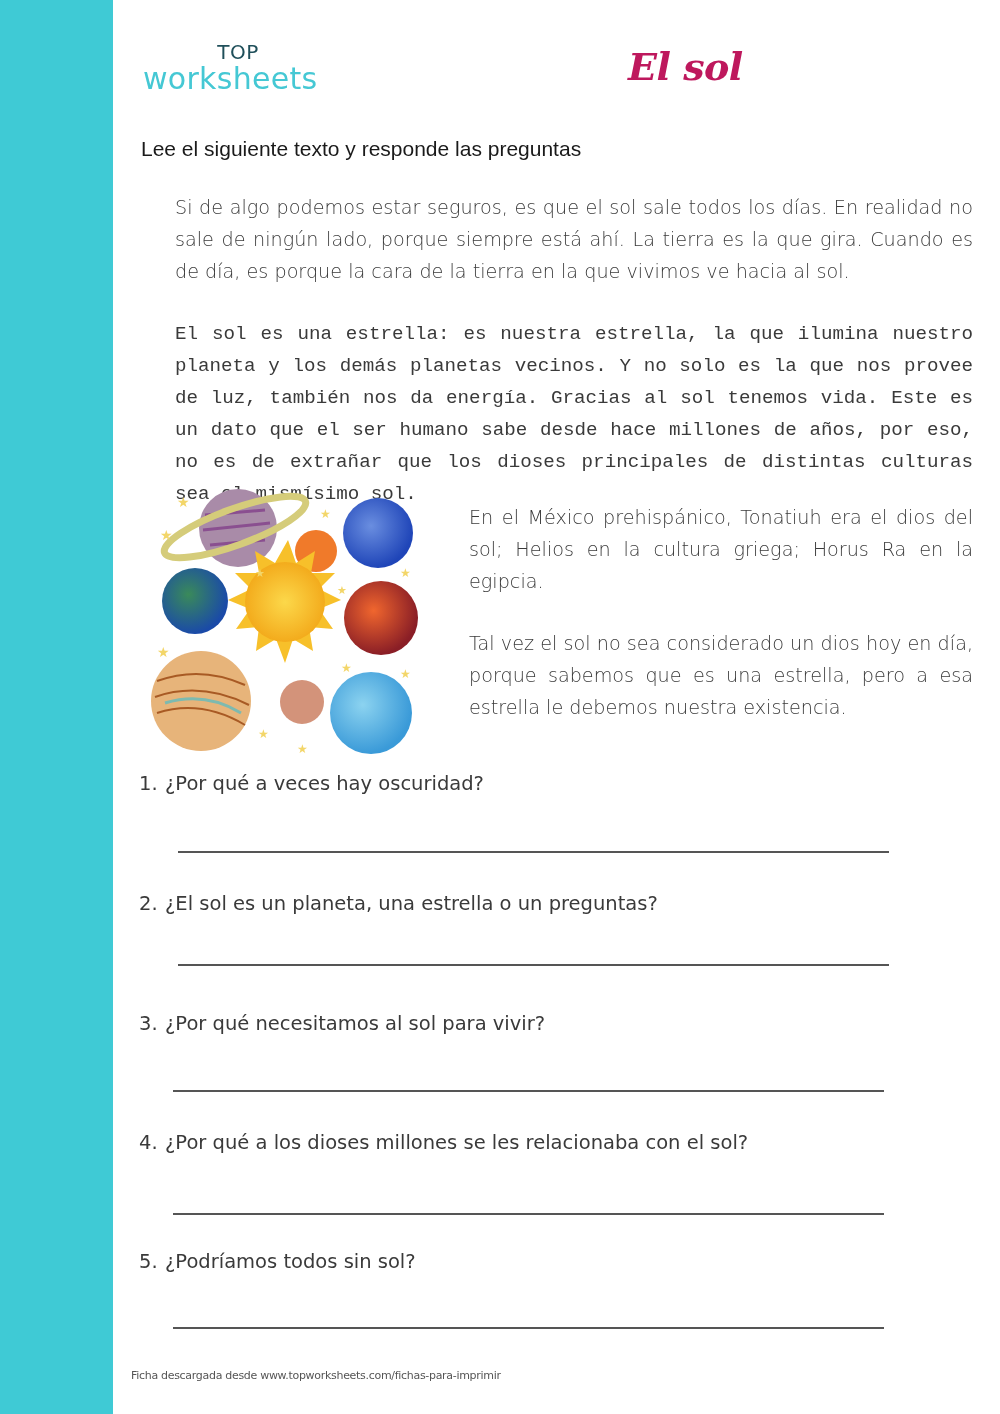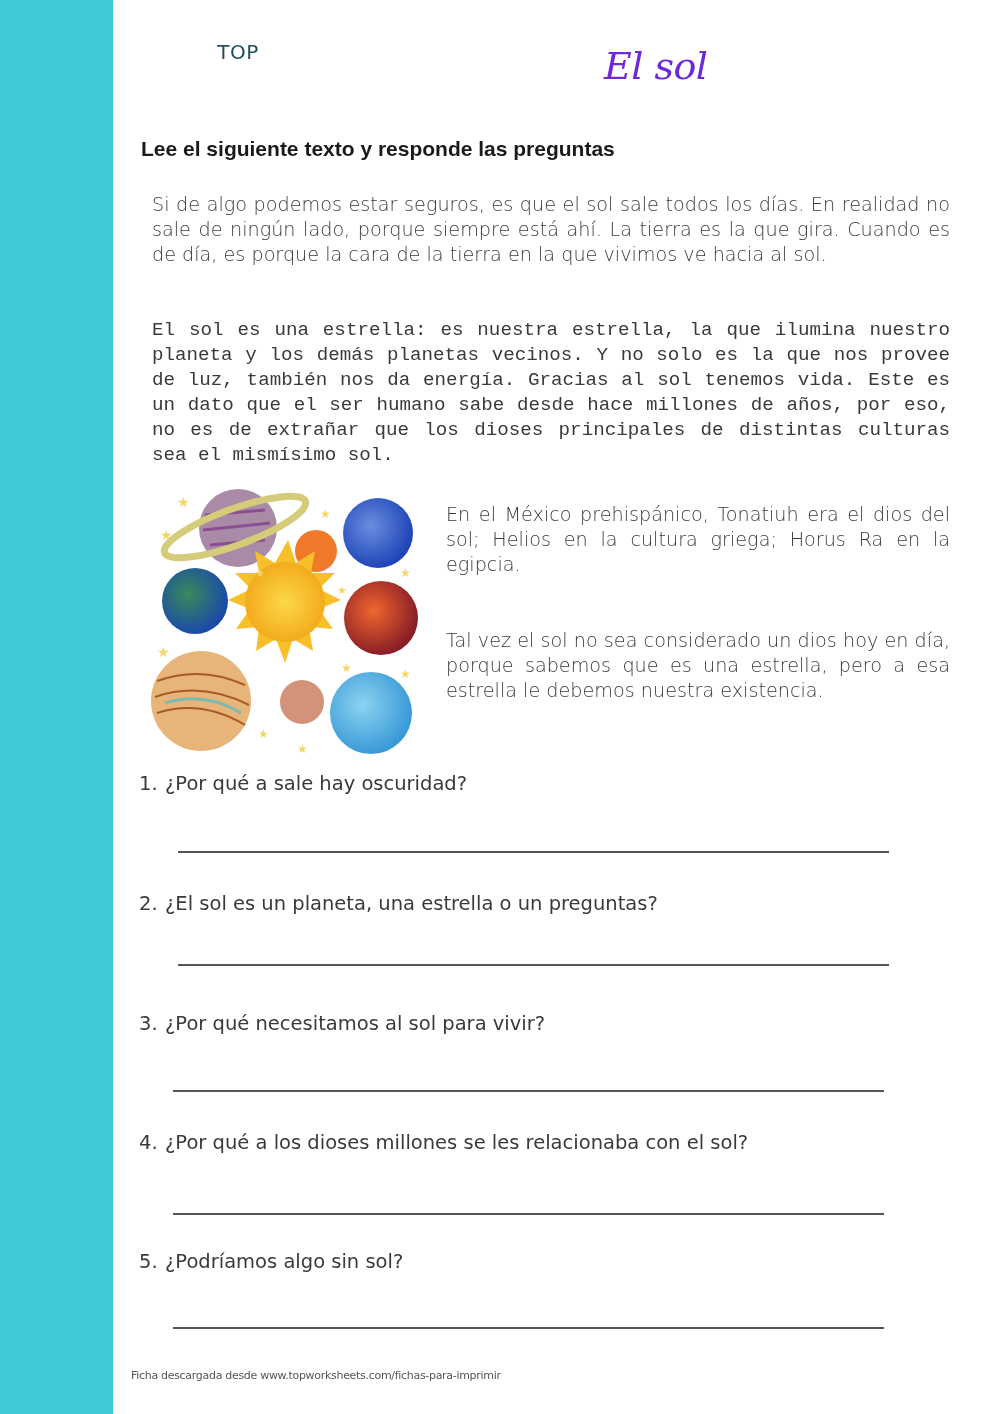--- a/index.html
+++ b/index.html
@@ -4,42 +4,43 @@
 <style>
   html, body { margin:0; padding:0; }
   body { width:1000px; height:1414px; position:relative; background:#ffffff; overflow:hidden;
          font-family:"Liberation Sans", sans-serif; color:#333; }
   .sidebar { position:absolute; left:0; top:0; width:113px; height:1414px; background:#3fcad5; }
   .logo { position:absolute; left:143px; top:40px; width:200px; }
   .logo-top { display:block; text-align:center; width:190px; font-family:"DejaVu Sans", sans-serif;
               font-size:20px; color:#1f4f5a; letter-spacing:0.5px; line-height:24px; font-weight:500; }
   .logo-bottom { display:block; font-family:"DejaVu Sans", sans-serif; font-size:30px; color:#45c8d4;
                  line-height:30px; letter-spacing:0.3px; }
-  .title { position:absolute; left:604px; top:44px; font-family:"DejaVu Serif", serif; font-style:italic;
-           font-weight:normal; font-size:38px; color:#6d28d9; letter-spacing:-0.5px; }
-  .instructions { position:absolute; left:141px; top:137px; font-size:21px; font-weight:bold; color:#1a1a1a; }
-  .para { position:absolute; font-family:"DejaVu Sans", sans-serif; font-size:19.2px; line-height:25px;
-          color:#3a3a3a; text-align:justify; font-weight:300; }
+  .title { position:absolute; left:628px; top:44px; font-family:"DejaVu Serif", serif; font-style:italic;
+           font-weight:bold; font-size:38px; color:#be185d; letter-spacing:-0.5px; }
+  .instructions { position:absolute; left:141px; top:137px; font-size:21px; font-weight:normal; color:#1a1a1a; }
+  .para { position:absolute; font-family:"DejaVu Sans", sans-serif; font-size:19.2px; line-height:32px;
+          color:#3a3a3a; text-align:justify; font-weight:300;margin-left:23px; }
   .p1 { left:152px; top:192px; width:798px; }
   .p2 { left:152px; top:318px; width:798px;font-family:Liberation Mono, monospace; }
   .p3 { left:446px; top:502px; width:504px; }
   .p4 { left:446px; top:628px; width:504px; }
   .planets { position:absolute; left:145px; top:485px; width:280px; height:270px; }
   .q { position:absolute; left:139px; font-family:"DejaVu Sans", sans-serif; font-size:19.5px; color:#3a3a3a; }
   .q .num { display:inline-block; width:26px; }
   .ansline { position:absolute; height:2px; background:#555; }
   .footer { position:absolute; left:131px; top:1369px; font-size:11px; color:#555; font-family:"DejaVu Sans", sans-serif; letter-spacing:-0.3px; }
 </style>
 </head>
 <body>
 
 <div class="sidebar"></div>
 
 <div class="logo">
   <span class="logo-top">TOP</span>
+  <span class="logo-bottom">worksheets</span>
 </div>
 
 <div class="title">El sol</div>
 
 <div class="instructions">Lee el siguiente texto y responde las preguntas</div>
 
 <div class="para p1">Si de algo podemos estar seguros, es que el sol sale todos los días. En realidad no sale de ningún lado, porque siempre está ahí. La tierra es la que gira. Cuando es de día, es porque la cara de la tierra en la que vivimos ve hacia al sol.</div>
 <div class="para p2">El sol es una estrella: es nuestra estrella, la que ilumina nuestro planeta y los demás planetas vecinos. Y no solo es la que nos provee de luz, también nos da energía. Gracias al sol tenemos vida. Este es un dato que el ser humano sabe desde hace millones de años, por eso, no es de extrañar que los dioses principales de distintas culturas sea el mismísimo sol.</div>
 
 <svg class="planets" viewBox="0 0 280 270" xmlns="http://www.w3.org/2000/svg">
@@ -103,37 +104,37 @@
     <text x="255" y="193" font-size="12">★</text>
     <text x="113" y="253" font-size="12">★</text>
     <text x="152" y="268" font-size="12">★</text>
   </g>
 </svg>
 
 <div class="para p3">En el México prehispánico, Tonatiuh era el dios del sol; Helios en la cultura griega; Horus Ra en la egipcia.</div>
 <div class="para p4">Tal vez el sol no sea considerado un dios hoy en día, porque sabemos que es una estrella, pero a esa estrella le debemos nuestra existencia.</div>
 
 <div class="q" style="top:772px;">
-  <span class="num">1.</span><span>¿Por qué a sale hay oscuridad?</span>
+  <span class="num">1.</span><span>¿Por qué a veces hay oscuridad?</span>
 </div>
 <div class="ansline" style="left:178px; top:851px; width:711px;"></div>
 
 <div class="q" style="top:892px;">
   <span class="num">2.</span><span>¿El sol es un planeta, una estrella o un preguntas?</span>
 </div>
 <div class="ansline" style="left:178px; top:964px; width:711px;"></div>
 
 <div class="q" style="top:1012px;">
   <span class="num">3.</span><span>¿Por qué necesitamos al sol para vivir?</span>
 </div>
 <div class="ansline" style="left:173px; top:1090px; width:711px;"></div>
 
 <div class="q" style="top:1131px;">
   <span class="num">4.</span><span>¿Por qué a los dioses millones se les relacionaba con el sol?</span>
 </div>
 <div class="ansline" style="left:173px; top:1213px; width:711px;"></div>
 
 <div class="q" style="top:1250px;">
-  <span class="num">5.</span><span>¿Podríamos algo sin sol?</span>
+  <span class="num">5.</span><span>¿Podríamos todos sin sol?</span>
 </div>
 <div class="ansline" style="left:173px; top:1327px; width:711px;"></div>
 
 <div class="footer">Ficha descargada desde www.topworksheets.com/fichas-para-imprimir</div>
 
 </body></html>

